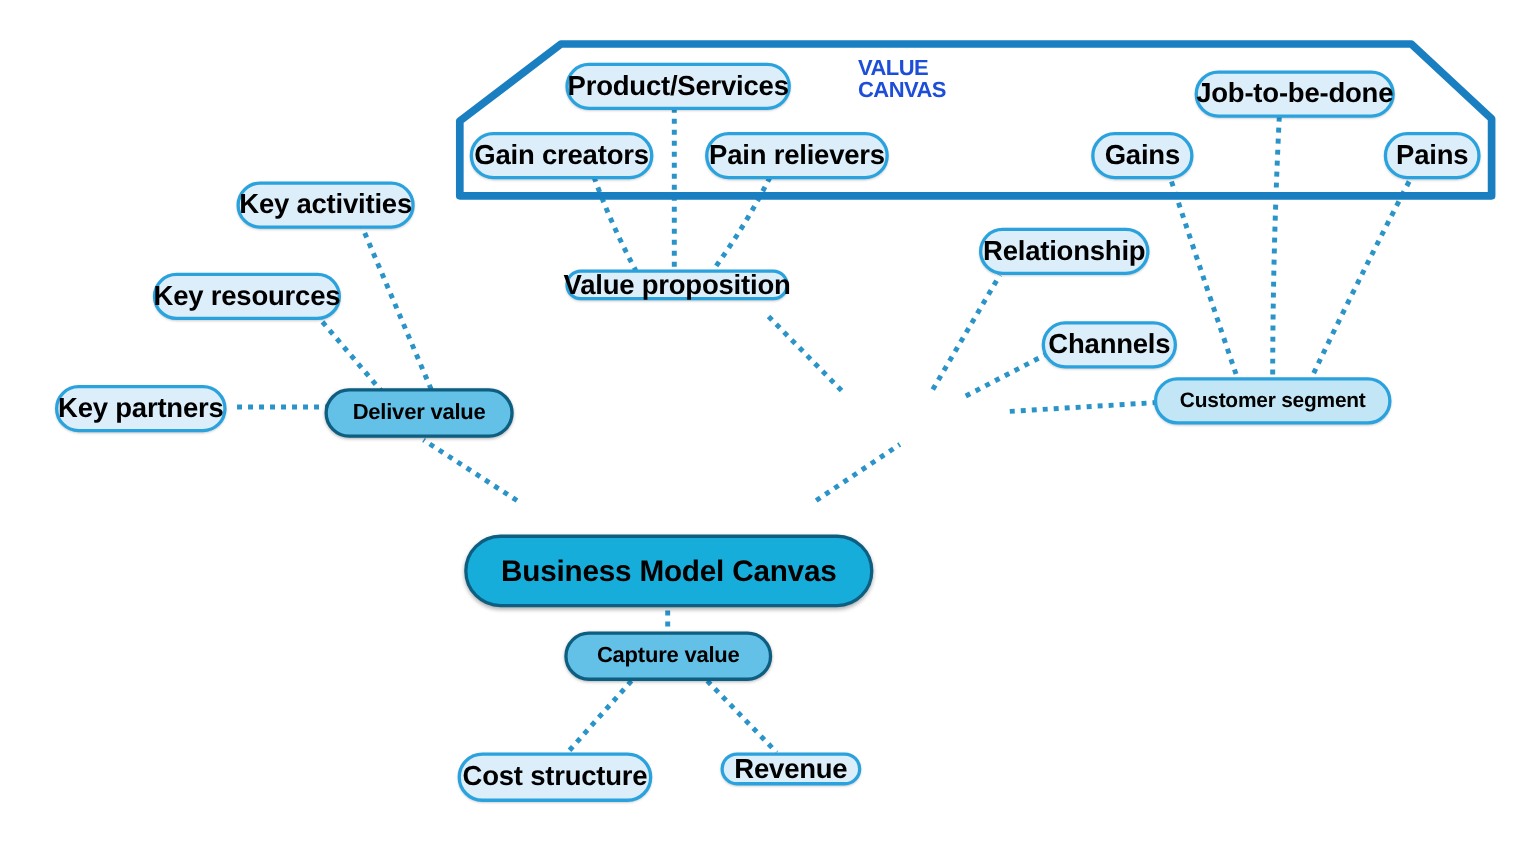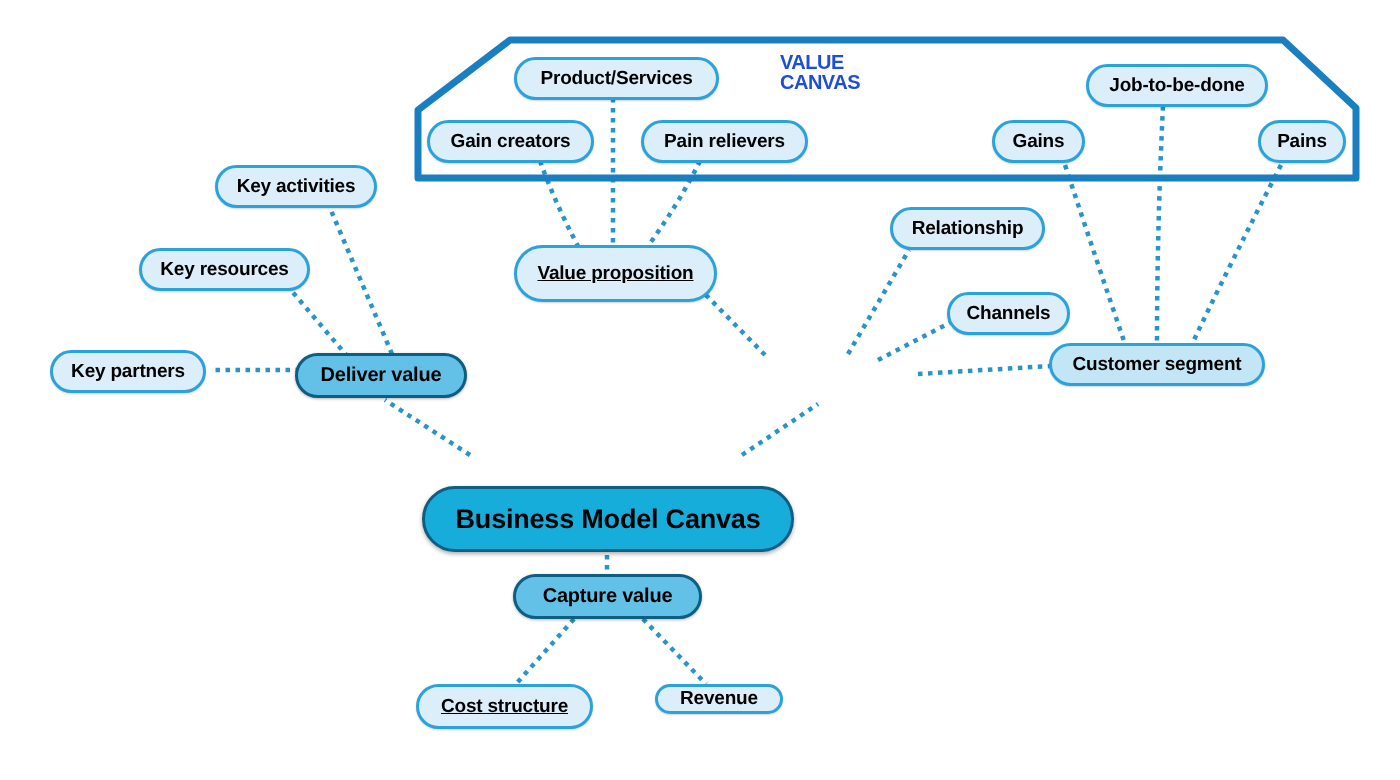--- a/index.html
+++ b/index.html
@@ -47,21 +47,21 @@
     white-space: nowrap;
     color: #000000;
     font-weight: bold;
     letter-spacing: -0.2px;
     text-rendering: geometricPrecision;
   }
   .leaf {
     background: #dceefa;
     border-color: #2aa2dd;
     border-width: 3px;
-    font-size: 19px;
+    font-size: 25px;
     border-radius: 999px;
     box-shadow: 0 1px 2px rgba(0,0,0,0.18);
   }
   .leaf-strong {
     background: #c3e6f7;
     border-color: #2aa2dd;
     border-width: 3px;
     font-size: 19px;
     border-radius: 999px;
     box-shadow: 0 1px 2px rgba(0,0,0,0.18);
@@ -181,42 +181,42 @@
   </div>
 
   <div class="node leaf" style="left:50px; top:350px; width:156px; height:43px;">
     <span>Key partners</span>
   </div>
 
   <div class="node mid" style="left:295px; top:353px; width:172px; height:45px;">
     <span>Deliver value</span>
   </div>
 
-  <div class="node leaf" style="left:514px; top:245px; width:203px; height:57px;text-decoration:underline;">
+  <div class="node leaf" style="left:514px; top:245px; width:203px; height:28px;">
     <span>Value proposition</span>
   </div>
 
   <div class="node leaf" style="left:890px; top:207px; width:155px; height:43px;">
     <span>Relationship</span>
   </div>
 
   <div class="node leaf" style="left:947px; top:292px; width:123px; height:43px;">
     <span>Channels</span>
   </div>
 
   <div class="node leaf-strong" style="left:1049px; top:343px; width:216px; height:43px;">
     <span>Customer segment</span>
   </div>
 
 
   <div class="node mid" style="left:513px; top:574px; width:189px; height:45px;">
     <span>Capture value</span>
   </div>
 
-  <div class="node leaf" style="left:416px; top:684px; width:177px; height:45px;text-decoration:underline;">
+  <div class="node leaf" style="left:416px; top:684px; width:177px; height:45px;">
     <span>Cost structure</span>
   </div>
 
   <div class="node leaf" style="left:655px; top:684px; width:128px; height:30px;">
     <span>Revenue</span>
   </div>
 
   <div class="node root" style="left:422px; top:458px; width:372px; height:66px;">
     <span>Business Model Canvas</span>
   </div>

